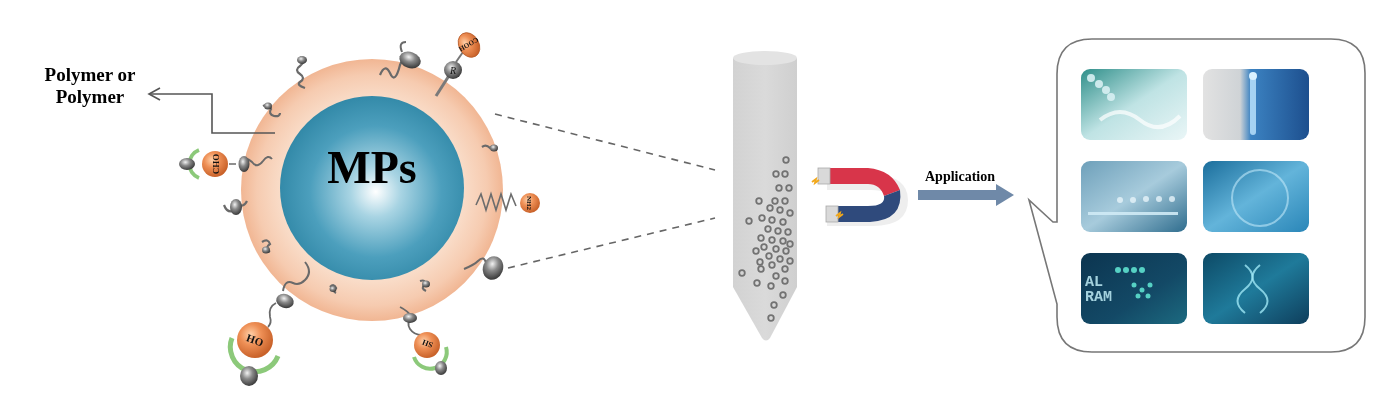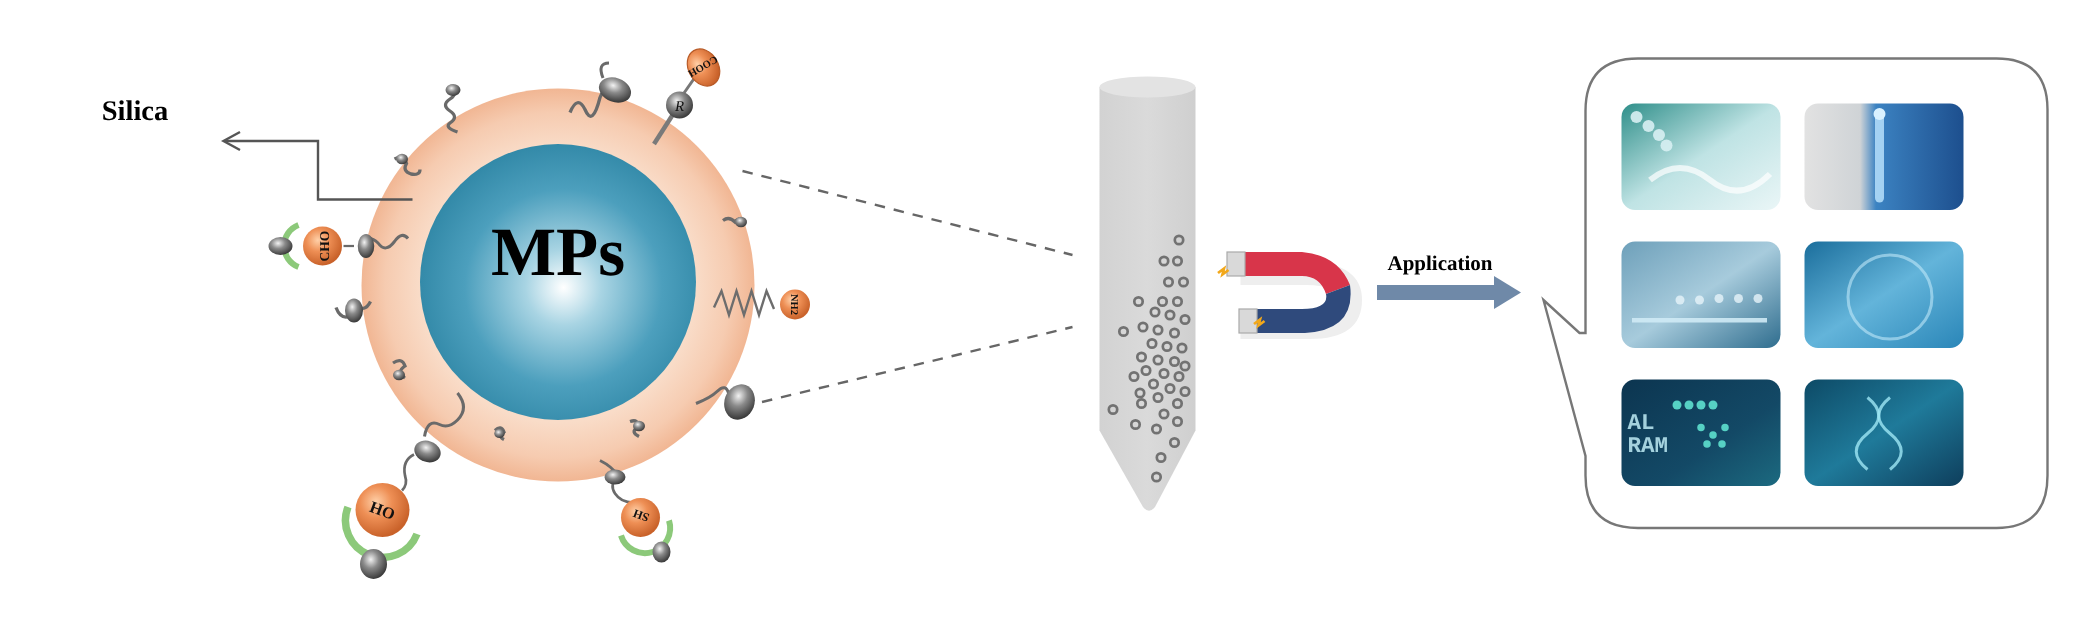--- a/index.html
+++ b/index.html
@@ -269,21 +269,22 @@
         <circle cx="1138" cy="296" r="2.5"></circle>
         <circle cx="1148" cy="296" r="2.5"></circle>
     </g>
 
     <path d="M1245,265 q15,12 0,24 q-15,12 0,24" fill="none" stroke="#9fe7f5" stroke-width="2" opacity="0.8"></path>
     <path d="M1260,265 q-15,12 0,24 q15,12 0,24" fill="none" stroke="#9fe7f5" stroke-width="2" opacity="0.8"></path>
   </g>
 </svg>
 
 <div class="label" style="left:20px; top:64px; width:140px; font-size:19px;">
-  <div>Silica</div>
+  <div>Polymer or</div>
+  <div>Polymer</div>
 </div>
 
 <div class="label" style="left:300px; top:142px; width:144px; font-size:46px;">MPs</div>
 
 <div class="label" style="left:912px; top:169px; width:96px; font-size:14px;">Application</div>
 
 <div class="tile" style="left:1081px; top:69px;"></div>
 <div class="tile" style="left:1203px; top:69px;"></div>
 <div class="tile" style="left:1081px; top:161px;"></div>
 <div class="tile" style="left:1203px; top:161px;"></div>

